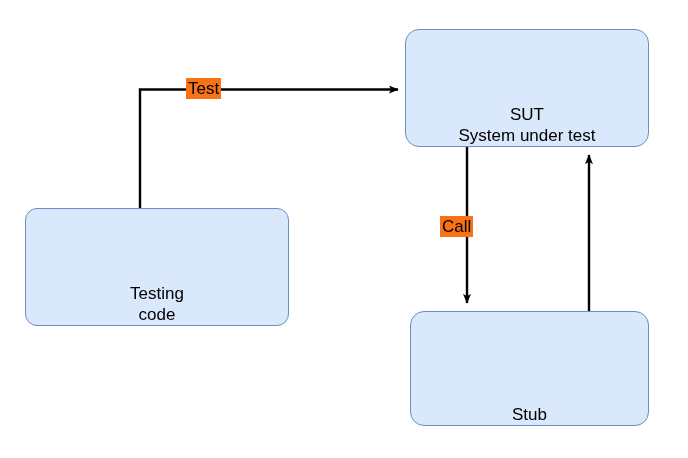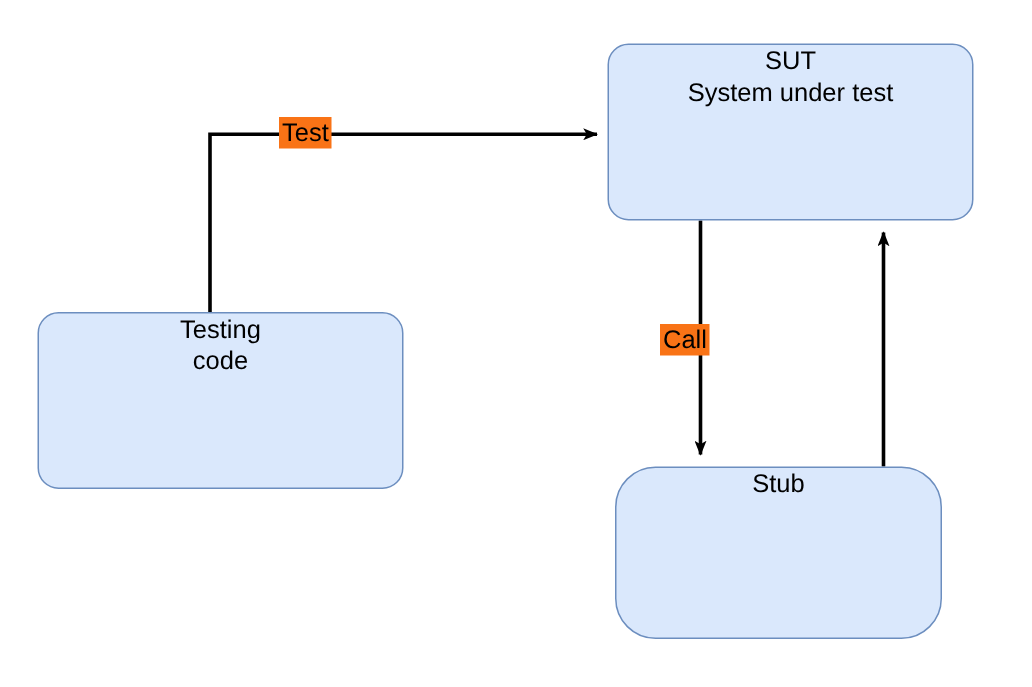--- a/index.html
+++ b/index.html
@@ -25,21 +25,21 @@
     width: 688px;
     height: 458px;
   }
   .node-box {
     position: absolute;
     box-sizing: border-box;
     background: #dae8fc;
     border: 1.6px solid #6c8ebf;
     border-radius: 14px;
     display: flex;
-    align-items: flex-start;
+    align-items: flex-end;
     justify-content: center;
     text-align: center;
   }
   .node-label {
     color: #000000;
     font-size: 17px;
     line-height: 21px;
     font-family: "Liberation Sans", sans-serif;
     white-space: pre-line;
   }
@@ -48,22 +48,22 @@
     color: #000000;
     font-size: 17px;
     line-height: 21px;
     font-family: "Liberation Sans", sans-serif;
     background: #f97316;
     text-align: center;
     white-space: pre-line;
     padding: 0 2px;
   }
   #node-sut   { left: 405px; top: 29px;  width: 244px; height: 118px; }
-  #node-testing-code { left: 25px; top: 208px; width: 244px; height: 118px; }
-  #node-stub  { left: 410px; top: 311px; width: 218px; height: 115px; border-radius: 27px; }
+  #node-testing-code { left: 25px; top: 208px; width: 264px; height: 118px; border-radius: 12px; }
+  #node-stub  { left: 410px; top: 311px; width: 239px; height: 115px; }
 
   #edge-label-test   { left: 186px; top: 78px;  }
   #edge-label-call   { left: 440px; top: 216px; }
   #edge-label-return { left: 512px; top: 198px; width: 157px; }
 </style>
 </head>
 <body>
 
 <div id="diagram-canvas">
 

